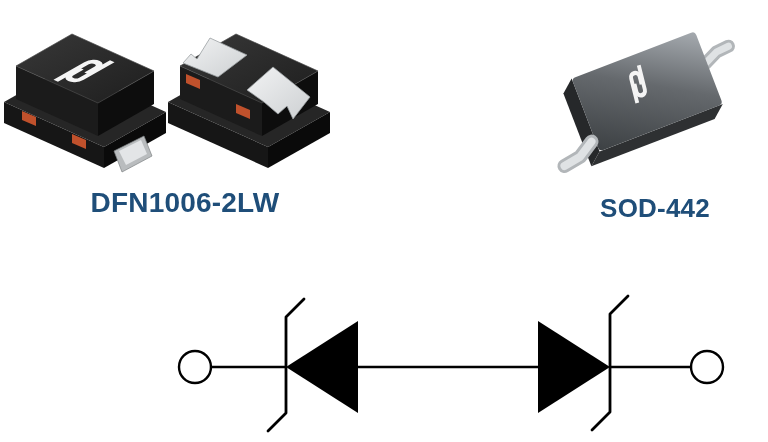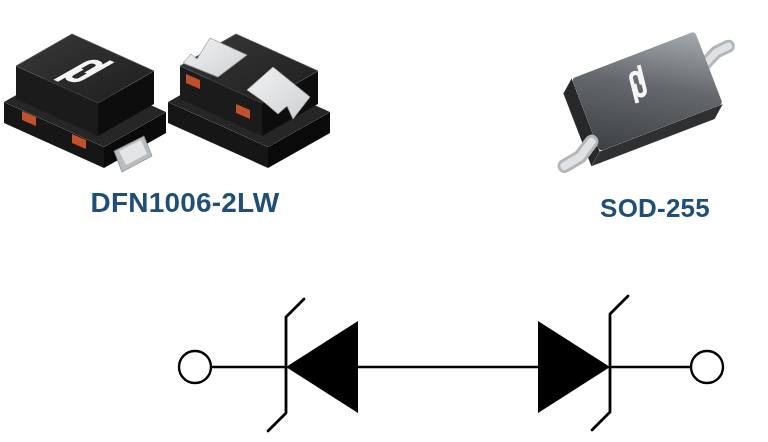--- a/index.html
+++ b/index.html
@@ -92,21 +92,21 @@
         </g>
       </g>
       <g>
         <path d="M -70 22 l -16 10 l -18 3" stroke="#b2b6b9" stroke-width="14" stroke-linecap="round" stroke-linejoin="round" fill="none"></path>
         <path d="M -70 22 l -16 10 l -18 3" stroke="#dfe2e4" stroke-width="8" stroke-linecap="round" stroke-linejoin="round" fill="none"></path>
       </g>
     </g>
   </svg>
 
   <div id="dfn-label" class="abs pkg-label">DFN1006-2LW</div>
-  <div id="sod-label" class="abs pkg-label">SOD-255</div>
+  <div id="sod-label" class="abs pkg-label">SOD-442</div>
 
   <svg class="abs" style="left:0;top:262px" width="768" height="180" viewBox="0 0 768 180">
     <g stroke-linecap="round" stroke-linejoin="round">
       <circle class="schem" cx="195" cy="105" r="16" stroke-width="2.4" fill="#fff"></circle>
       <line class="schem" x1="211" y1="105" x2="286" y2="105" stroke-width="2.4"></line>
       <polyline class="schem" points="304,37 286,55 286,151 268,169" stroke-width="2.8"></polyline>
       <polygon points="286,105 358,59 358,151" fill="var(--schematic-ink,#000)"></polygon>
       <line class="schem" x1="358" y1="105" x2="538" y2="105" stroke-width="2.4"></line>
       <polygon points="538,59 538,151 610,105" fill="var(--schematic-ink,#000)"></polygon>
       <polyline class="schem" points="628,34 610,52 610,150 592,168" stroke-width="2.8"></polyline>

